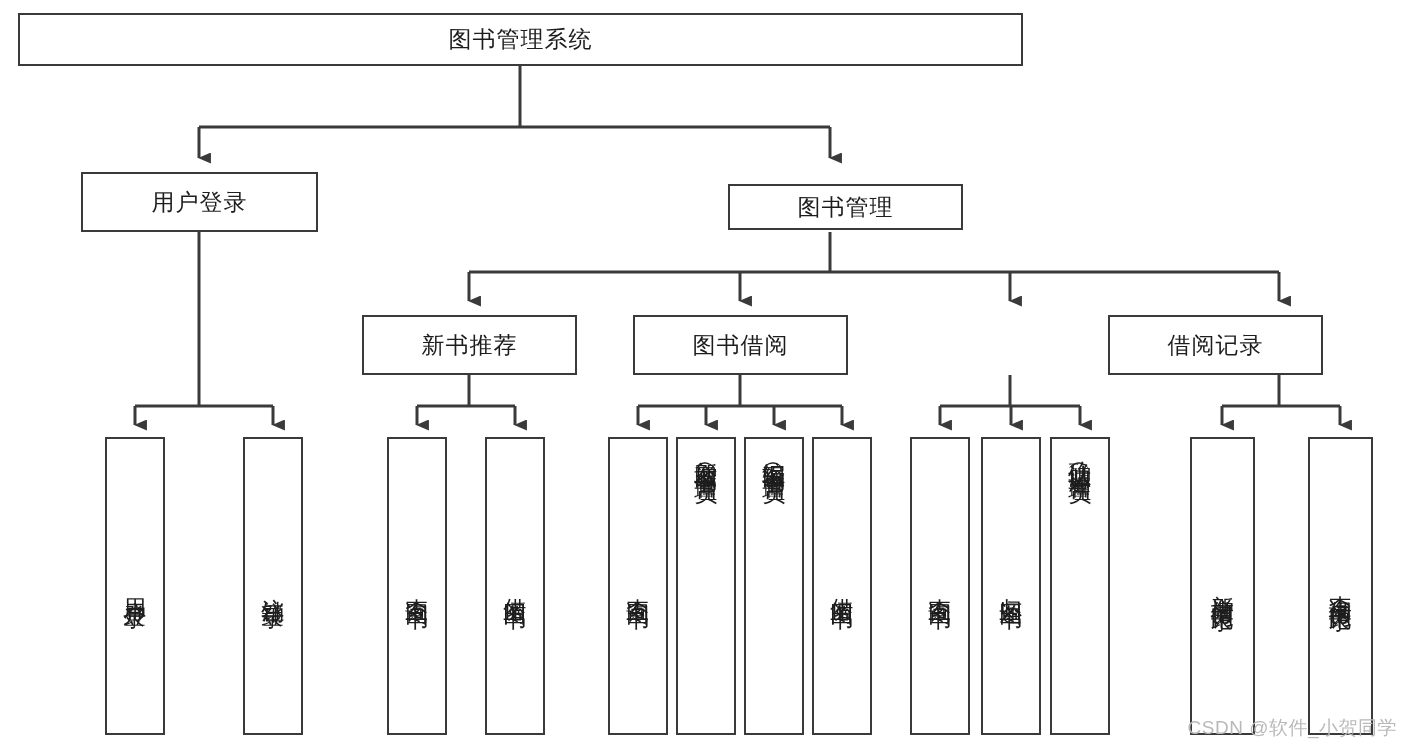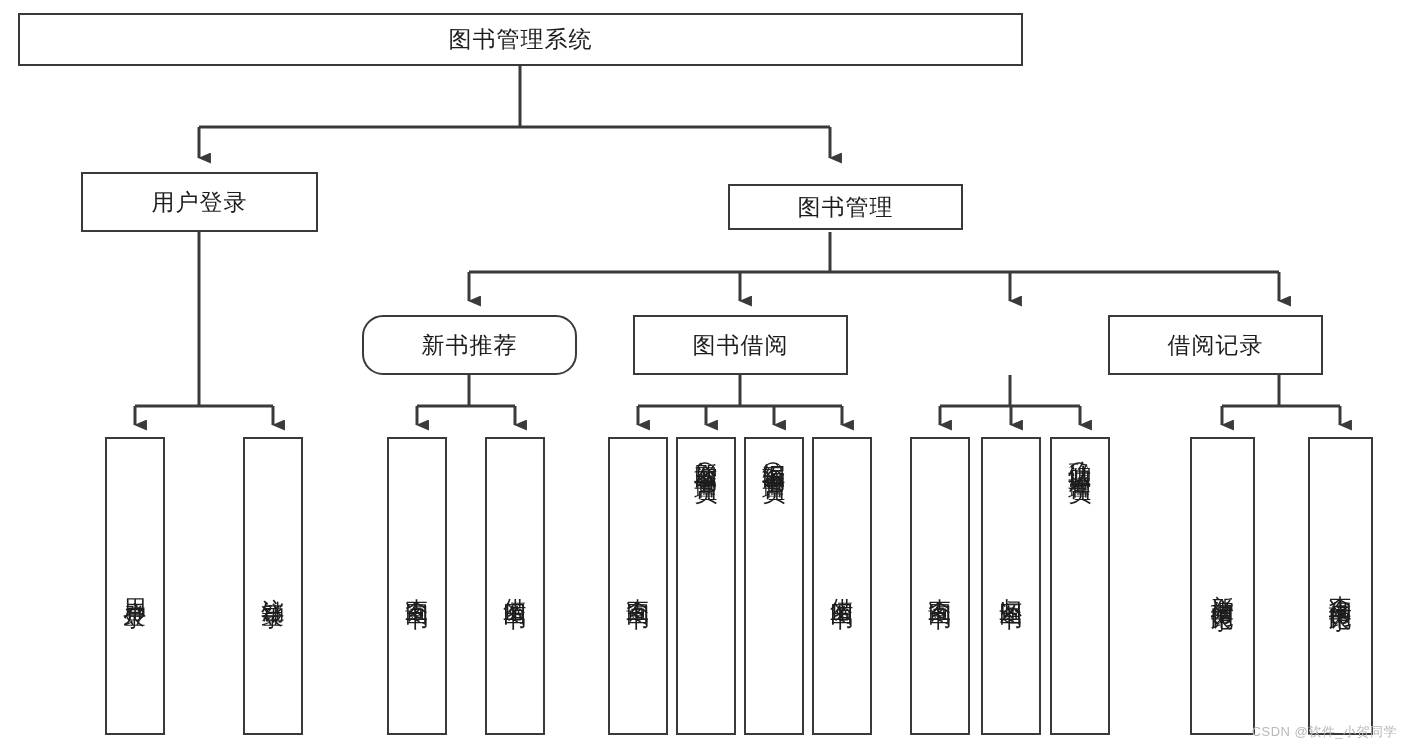--- a/index.html
+++ b/index.html
@@ -64,21 +64,21 @@
     text-align: center;
   }
   .node-box.leaf.centered {
     align-items: center;
     padding-top: 0;
   }
   #watermark {
     position: absolute;
     right: 8px;
     bottom: 6px;
-    font-size: 13px;
+    font-size: 19px;
     color: #b9b9b9;
     letter-spacing: 0.5px;
     white-space: nowrap;
     pointer-events: none;
   }
 </style>
 </head>
 <body>
 
 <div id="diagram-root">
@@ -137,21 +137,21 @@
     <span class="node-label-h">图书管理系统</span>
   </div>
 
   <div class="node-box" id="node-l2-0" style="left: 81px; top: 172px; width: 237px; height: 60px;">
     <span class="node-label-h">用户登录</span>
   </div>
   <div class="node-box" id="node-l2-1" style="left: 728px; top: 172px; width: 235px; height: 46px; margin-top: 12px;">
     <span class="node-label-h">图书管理</span>
   </div>
 
-  <div class="node-box" id="node-l3-0" style="left: 362px; top: 315px; width: 215px; height: 60px; border-radius: 21px;">
+  <div class="node-box" id="node-l3-0" style="left: 362px; top: 315px; width: 215px; height: 60px;">
     <span class="node-label-h">新书推荐</span>
   </div>
   <div class="node-box" id="node-l3-1" style="left: 633px; top: 315px; width: 215px; height: 60px;">
     <span class="node-label-h">图书借阅</span>
   </div>
   <div class="node-box" id="node-l3-3" style="left: 1108px; top: 315px; width: 215px; height: 60px;">
     <span class="node-label-h">借阅记录</span>
   </div>
 
   <div class="node-box leaf centered" id="node-leaf-0" style="left: 105px; top: 437px; width: 60px; height: 298px;">

